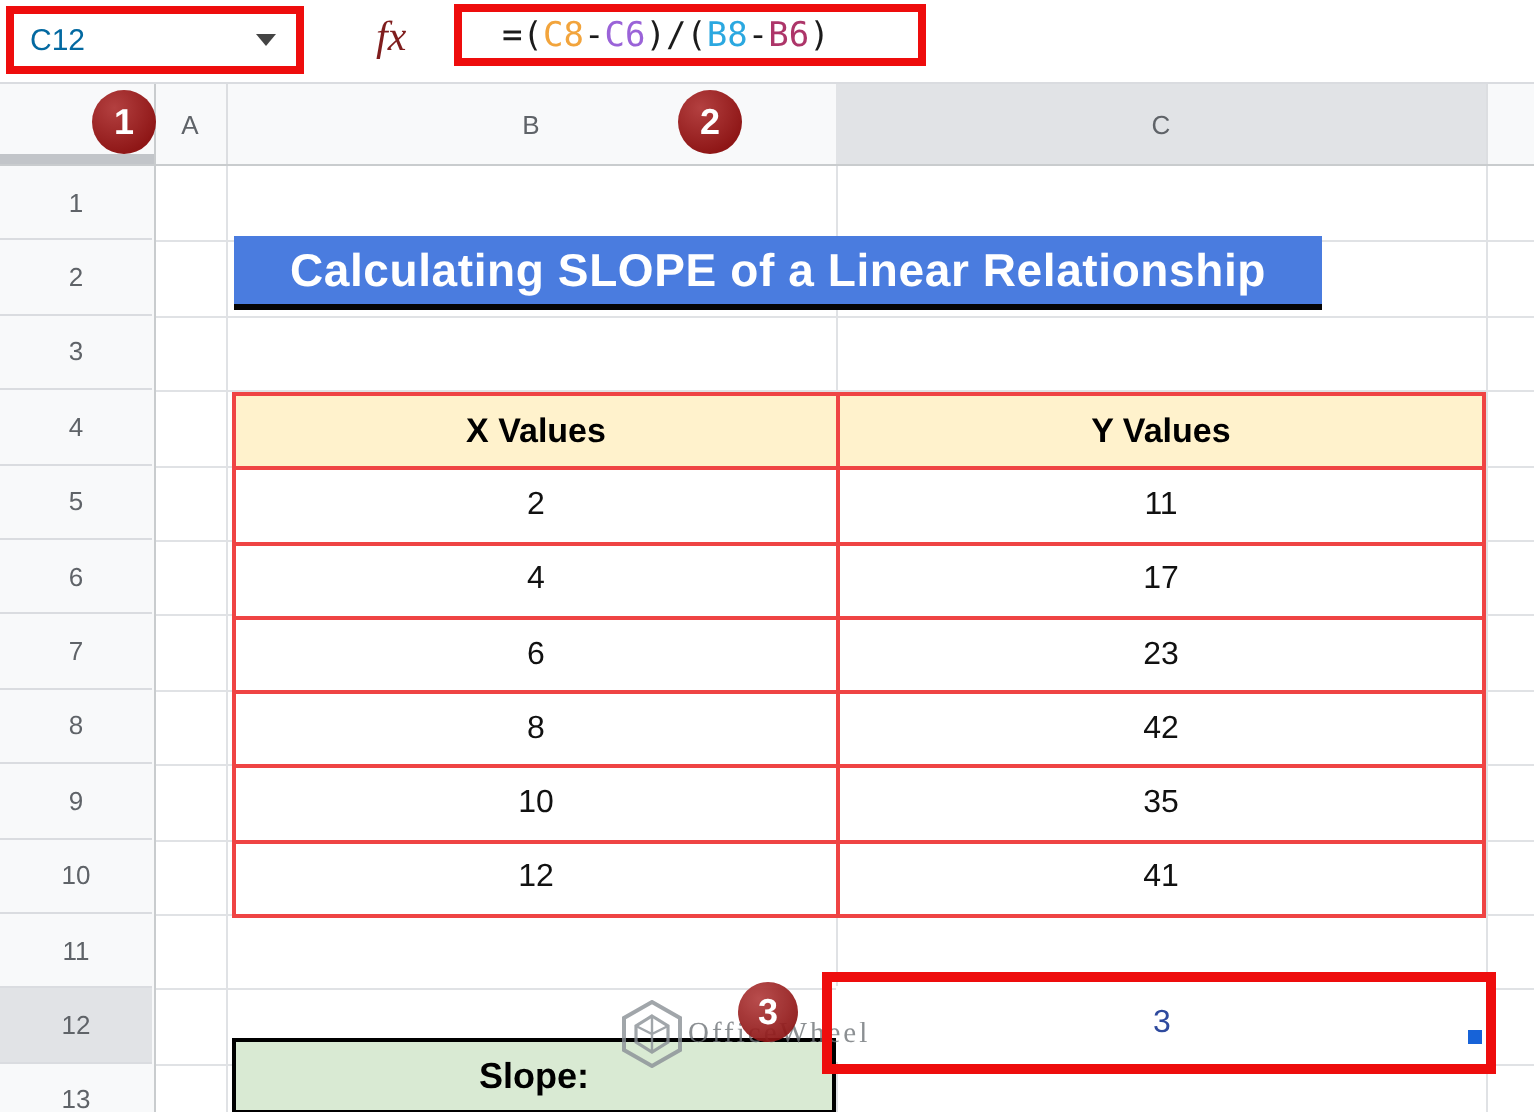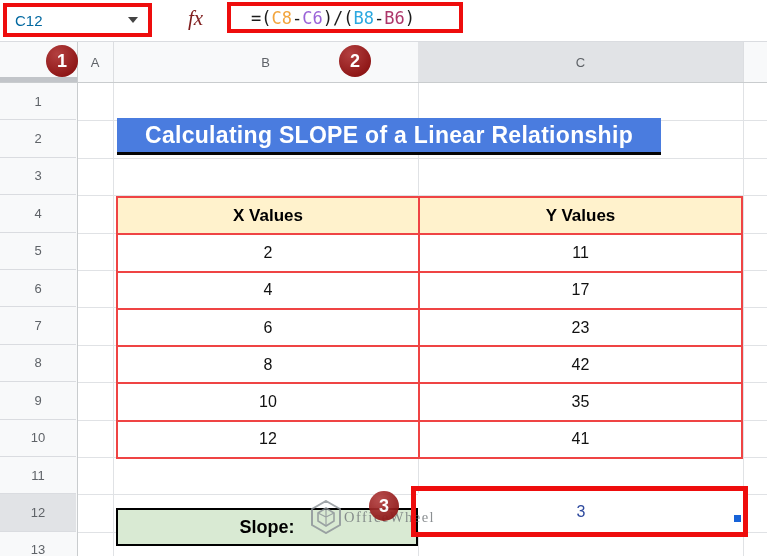--- a/index.html
+++ b/index.html
@@ -45,21 +45,21 @@
   #title-banner{left:117px;top:118px;width:544px;height:37px;background:#4a7cdf;border-bottom:3px solid #050505;
       display:flex;align-items:center;justify-content:center;z-index:3;}
   #title-banner span{color:#fff;font-weight:bold;font-size:23px;letter-spacing:.3px;white-space:nowrap;}
 
   #data-table{left:116px;top:196px;width:627px;display:grid;grid-template-columns:300px 321px;
       grid-auto-rows:35.3px;gap:2px;padding:2px;background:#ef4444;z-index:3;}
   #data-table .cell{background:#fff;display:flex;align-items:center;justify-content:center;
       font-size:16px;color:#111;}
   #data-table .cell.head{background:#fff2cc;font-weight:bold;font-size:17px;color:#000;}
 
-  #slope-label-cell{left:116px;top:508px;width:302px;height:38px;background:#d9ead3;border:2px solid #000;
+  #slope-label-cell{left:116px;top:519px;width:302px;height:38px;background:#d9ead3;border:2px solid #000;
       display:flex;align-items:center;justify-content:center;font-weight:bold;font-size:18px;color:#000;z-index:3;}
   #slope-value-cell{left:418px;top:493px;width:326px;height:38px;background:#fff;
       display:flex;align-items:center;justify-content:center;font-size:16px;color:#2e4a9e;z-index:3;}
 
   
   #watermark{left:311px;top:498px;width:150px;height:38px;z-index:4;display:flex;align-items:center;opacity:.8;}
   #watermark svg{flex:0 0 auto;}
   #watermark .wm-text{font-family:"Liberation Serif",serif;font-size:14.5px;color:#6f7478;
       letter-spacing:1.5px;margin-left:3px;white-space:nowrap;}
 

